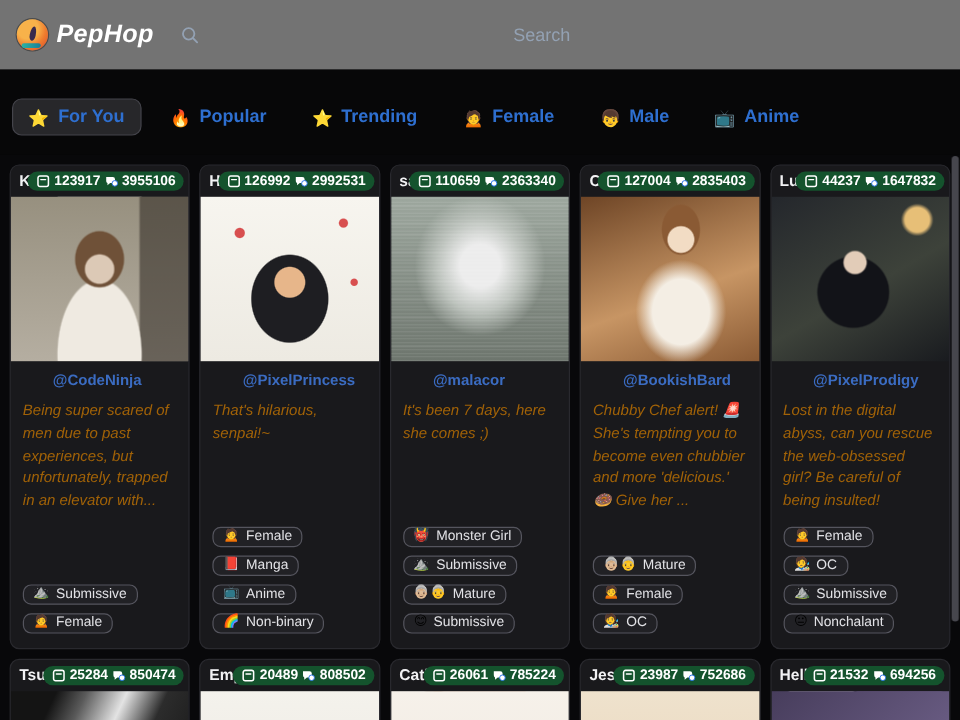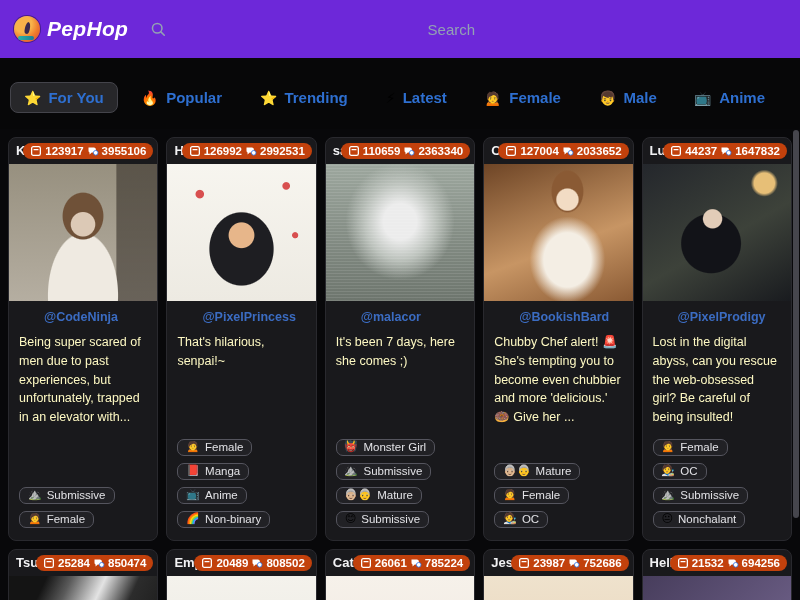--- a/index.html
+++ b/index.html
@@ -1,20 +1,20 @@
 <!DOCTYPE html>
 <html><head>
 <meta charset="utf-8">
 <style>
   * { margin:0; padding:0; box-sizing:border-box; }
   html,body { width:800px; height:600px; overflow:hidden; background:#08080a;
     font-family:"Liberation Sans","DejaVu Sans",sans-serif; }
 
   
-  .navbar { height:58px; background:#6d28d9; display:flex; align-items:center; padding:0 14px; }
+  .navbar { height:58px; background:#737373; display:flex; align-items:center; padding:0 14px; }
   .brand { display:flex; align-items:center; gap:7px; cursor:pointer; }
   .logo-disc { width:26px; height:26px; border-radius:50%;
     background:radial-gradient(circle at 35% 30%, #f8b24a 0 35%, #ef7d2e 60%, #d9452b 100%);
     position:relative; box-shadow:0 0 0 1px rgba(0,0,0,.35); }
   .logo-disc::after { content:""; position:absolute; left:11px; top:6px; width:5px; height:12px;
     border-radius:50% 50% 50% 50%/60% 60% 40% 40%; background:#3a2a4d; transform:rotate(12deg); }
   .logo-disc::before { content:""; position:absolute; left:4px; bottom:2px; width:16px; height:4px;
     border-radius:2px; background:linear-gradient(90deg,#2bb3a3,#1b7f98); }
   .brand-name { color:#fff; font-size:21px; font-weight:bold; font-style:italic; letter-spacing:.3px; }
   .searchbox { display:flex; align-items:center; gap:8px; margin-left:22px; flex:1; }
@@ -34,30 +34,30 @@
   .tab-label { color:#2e6fd0; font-size:15px; font-weight:bold; }
 
   
   .grid { display:grid; grid-template-columns:repeat(5,1fr); gap:8px; padding:8px; }
   .card { background:#19191c; border:1px solid #29292e; border-radius:8px; overflow:hidden;
     cursor:pointer; display:flex; flex-direction:column; }
   .card-head { display:flex; align-items:center; justify-content:flex-end; gap:4px;
     padding:4px 4px 4px 7px; height:26px; position:relative; }
   .card-title { position:absolute; left:7px; right:4px; top:5px; color:#f2f2f4; font-size:13px;
     font-weight:bold; white-space:nowrap; overflow:hidden; }
-  .stat-badge { position:relative; background:#c2410c; color:#fff; border-radius:10px;
+  .stat-badge { position:relative; background:#14532d; color:#fff; border-radius:10px;
     display:flex; align-items:center; gap:3px; padding:2px 7px; font-size:11.5px; font-weight:bold;
     flex:0 0 auto; }
   .stat-badge svg { display:block; }
   .card-img { height:137px; width:100%; flex:0 0 auto; }
 
   .card-body { padding:9px 10px 12px; display:flex; flex-direction:column; flex:1; }
   .author { color:#3b6cc2; font-size:12.5px; font-weight:bold; text-decoration:none;
     margin-bottom:9px; cursor:pointer;margin-left:25px; }
-  .desc { color:#fef9c3; font-size:12.5px; line-height:1.5; margin-bottom:12px; }
+  .desc { color:#a16207; font-size:12.5px; line-height:1.5; margin-bottom:12px;font-style:italic; }
   .tags { display:flex; flex-direction:column; align-items:flex-start; gap:7px; margin-top:auto; }
   .tag { display:flex; align-items:center; gap:5px; border:1px solid #55555e; border-radius:7px;
     padding:1px 8px 2px; background:rgba(40,40,45,.55); cursor:pointer; }
   .tag-icon { font-size:11px; line-height:1; }
   .tag-label { color:#e2e2e6; font-size:11.5px; }
 
   
   .img-kazu { background:
     radial-gradient(circle at 50% 44%, #dcc9b6 0 11%, transparent 12%),
     radial-gradient(ellipse at 50% 38%, #6f5138 0 19%, transparent 20%),
@@ -127,24 +127,20 @@
   </div>
     <div class="tab">
     <span class="tab-icon">🔥</span>
     <span class="tab-label">Popular</span>
   </div>
     <div class="tab">
     <span class="tab-icon">⭐</span>
     <span class="tab-label">Trending</span>
   </div>
     <div class="tab">
-    <span class="tab-icon">⚡</span>
-    <span class="tab-label">Latest</span>
-  </div>
-    <div class="tab">
     <span class="tab-icon">🙍</span>
     <span class="tab-label">Female</span>
   </div>
     <div class="tab">
     <span class="tab-icon">👦</span>
     <span class="tab-label">Male</span>
   </div>
     <div class="tab">
     <span class="tab-icon">📺</span>
     <span class="tab-label">Anime</span>
@@ -274,21 +270,21 @@
       <span class="stat-badge">
         <svg width="12" height="12" viewBox="0 0 16 16">
           <rect x="2.2" y="2.2" width="11.6" height="11.6" rx="2.2" fill="none" stroke="#fff" stroke-width="1.7"></rect>
           <path d="M5.3 6.2h5.4" stroke="#fff" stroke-width="1.5" stroke-linecap="round"></path>
         </svg>
         <span class="stat-messages">127004</span>
         <svg width="12" height="12" viewBox="0 0 16 16">
           <path fill="#fff" d="M2 3.2h7.2a2.6 2.6 0 0 1 2.6 2.6v1.6a2.6 2.6 0 0 1-2.6 2.6H6.4L3.4 12.6V10A2.6 2.6 0 0 1 2 7.4z"></path>
           <circle cx="11.6" cy="10.4" r="3.1" fill="#fff" stroke="#1f6ce8" stroke-width="1"></circle>
         </svg>
-        <span class="stat-chats">2033652</span>
+        <span class="stat-chats">2835403</span>
       </span>
     </div>
     <div class="card-img img-chef"></div>
     <div class="card-body">
       <a class="author">@BookishBard</a>
       <div class="desc">Chubby Chef alert! 🚨 She's tempting you to become even chubbier and more 'delicious.' 🍩 Give her ...</div>
       <div class="tags">
           <span class="tag">
     <span class="tag-icon">👵🏼👵</span>
     <span class="tag-label">Mature</span>

